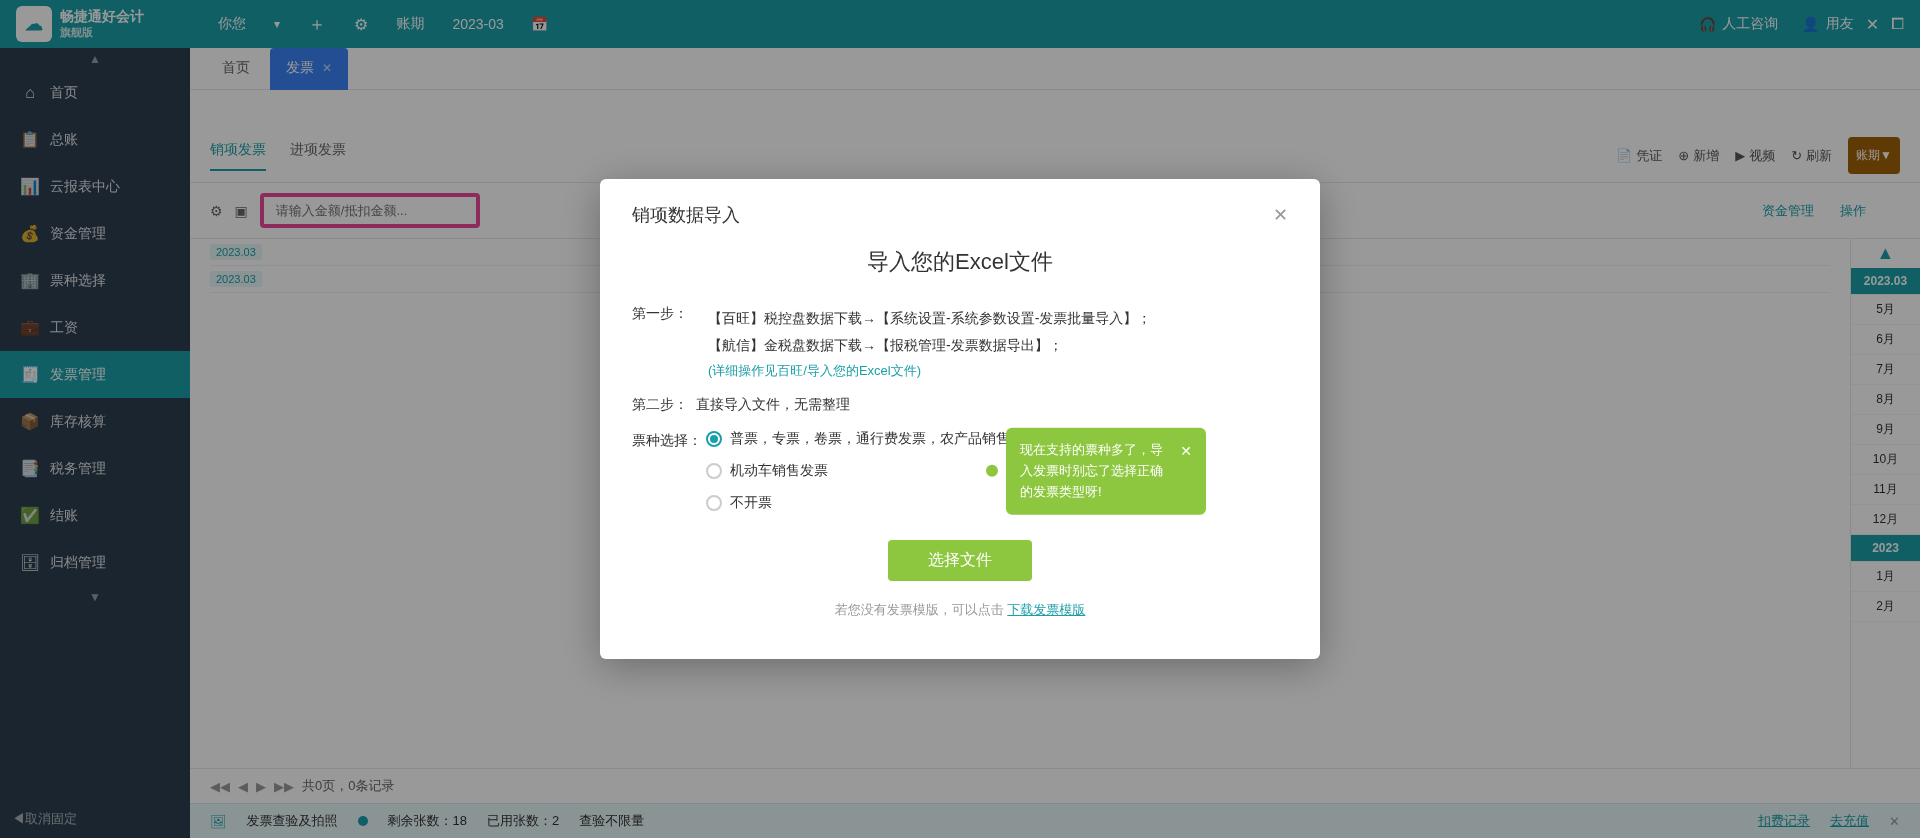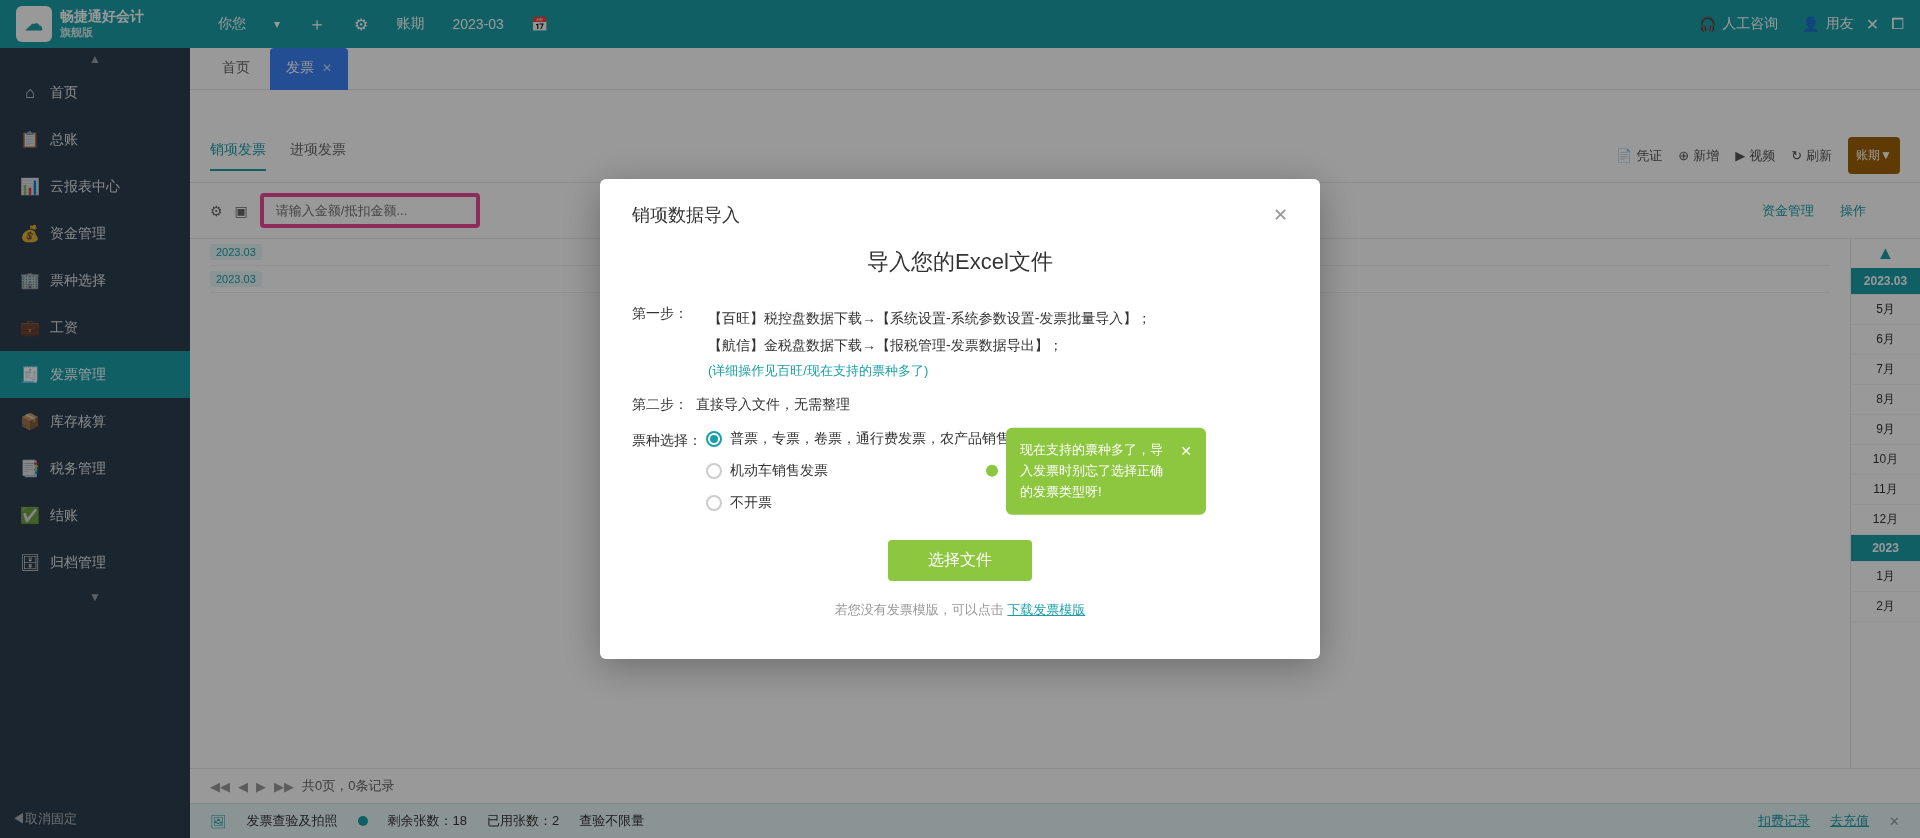--- a/index.html
+++ b/index.html
@@ -519,21 +519,21 @@
 
     <div class="modal-main-title">导入您的Excel文件</div>
 
     <div class="step-row">
       <div style="display:flex;align-items:flex-start;gap:16px;">
         <span style="font-size:14px;color:#333;font-weight:500;white-space:nowrap;margin-right:4px;">第一步：</span>
         <div>
           <div style="font-size:14px;color:#333;line-height:1.9;">【百旺】税控盘数据下载→【系统设置-系统参数设置-发票批量导入】；</div>
           <div style="font-size:14px;color:#333;line-height:1.9;">【航信】金税盘数据下载→【报税管理-发票数据导出】；</div>
           <div style="font-size:13px;color:#1a9fa8;margin-top:4px;">
-            <span>(详细操作见百旺/现在支持的票种多了)</span>
+            <span>(详细操作见百旺/导入您的Excel文件)</span>
           </div>
         </div>
       </div>
     </div>
 
     <div class="step-row" style="margin-top:12px;">
       <span style="font-size:14px;color:#333;font-weight:500;">第二步：</span>
       <span style="font-size:14px;color:#333;margin-left:4px;">直接导入文件，无需整理</span>
     </div>
 

